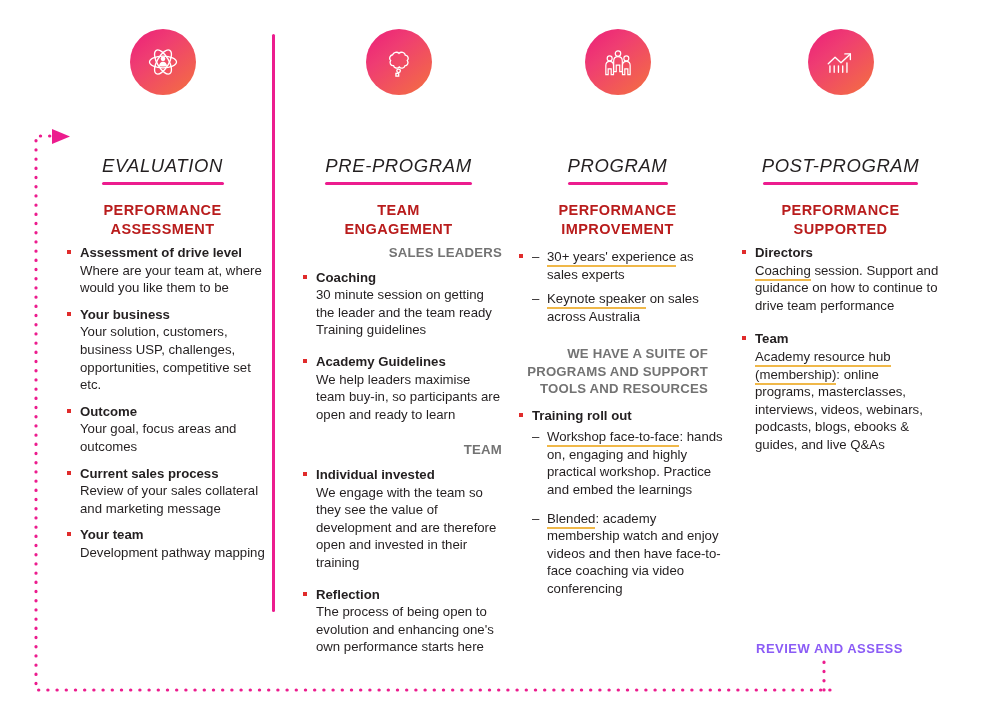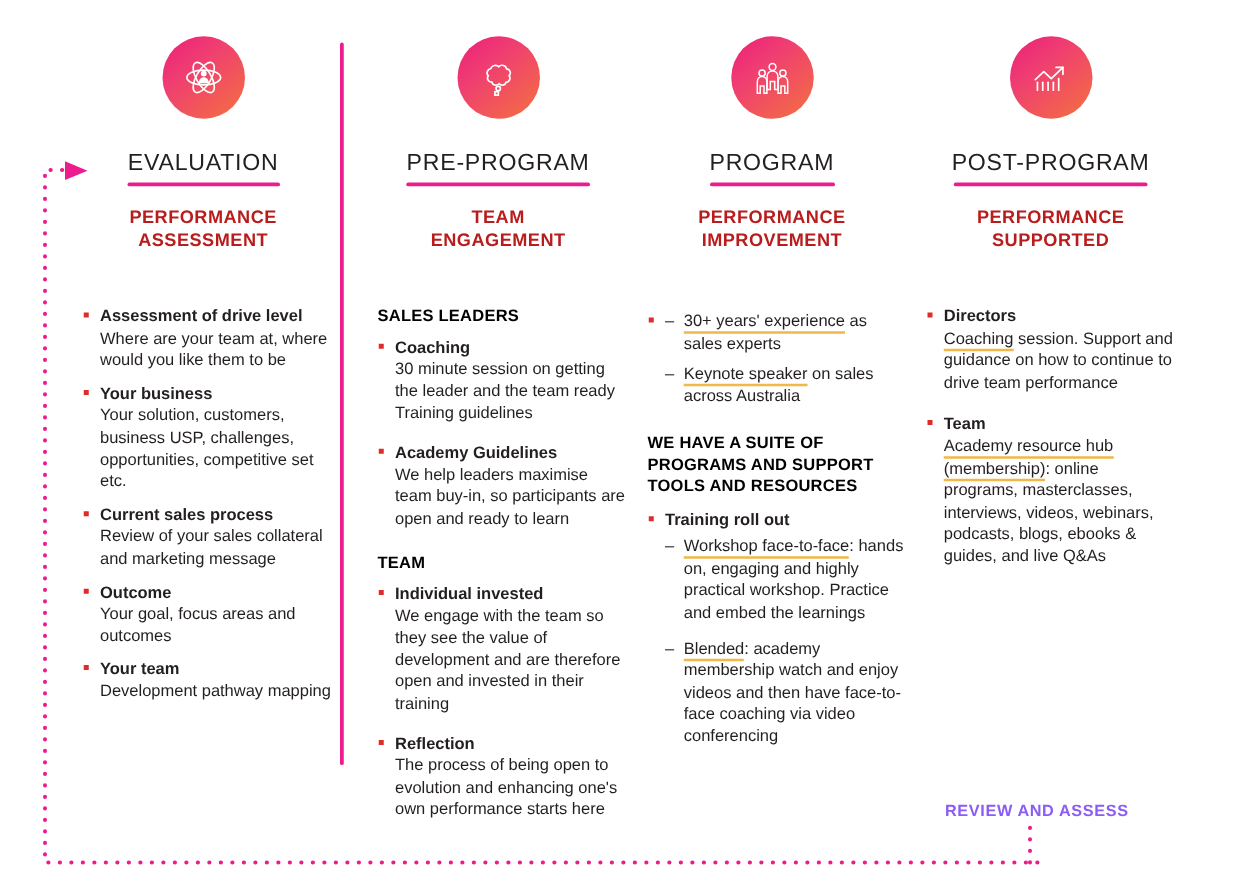--- a/index.html
+++ b/index.html
@@ -52,22 +52,23 @@
     justify-content: center;
     box-sizing: border-box;
   }
   .circle-icon svg { display:block; }
 
   .stage-title {
     font-size: 18.5px;
     letter-spacing: 0.6px;
     font-weight: 400;
     color: #231f20;
-    margin-top: 24px;
+    margin-top: 60px;
     white-space: nowrap;
+    font-style: italic;
   }
   .title-rule {
     height: 3px;
     background: #ec1c8e;
     margin: 5px auto 0 auto;
     border-radius: 2px;
   }
   .stage-sub {
     color: #b91c1c;
     font-weight: bold;
@@ -80,22 +81,23 @@
   
   .body-block {
     position: absolute;
     font-size: 13.2px;
     line-height: 17.6px;
   }
   .group-head {
     font-weight: bold;
     font-size: 13.2px;
     letter-spacing: 0.2px;
-    color: #000000;
+    color: #737373;
     margin-bottom: 7px;
+    text-align: right;
   }
   .group-head.multi { line-height: 17.4px; margin-bottom: 9px; }
 
   ul.blist {
     list-style: none;
     margin: 0;
     padding: 0;
   }
   ul.blist > li {
     position: relative;
@@ -182,26 +184,26 @@
     <ul class="blist">
       <li>
         <span class="b-title">Assessment of drive level</span>
         <span class="b-desc">Where are your team at, where would you like them to be</span>
       </li>
       <li>
         <span class="b-title">Your business</span>
         <span class="b-desc">Your solution, customers, business USP, challenges, opportunities, competitive set etc.</span>
       </li>
       <li>
+        <span class="b-title">Outcome</span>
+        <span class="b-desc">Your goal, focus areas and outcomes</span>
+      </li>
+      <li>
         <span class="b-title">Current sales process</span>
         <span class="b-desc">Review of your sales collateral and marketing message</span>
-      </li>
-      <li>
-        <span class="b-title">Outcome</span>
-        <span class="b-desc">Your goal, focus areas and outcomes</span>
       </li>
       <li>
         <span class="b-title">Your team</span>
         <span class="b-desc">Development pathway mapping</span>
       </li>
     </ul>
   </div>
 </div>
 
 <div class="col" style="left:296px; width:205px;">

